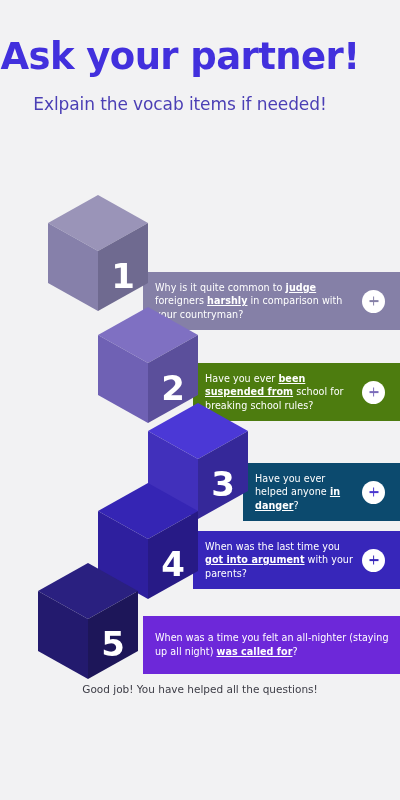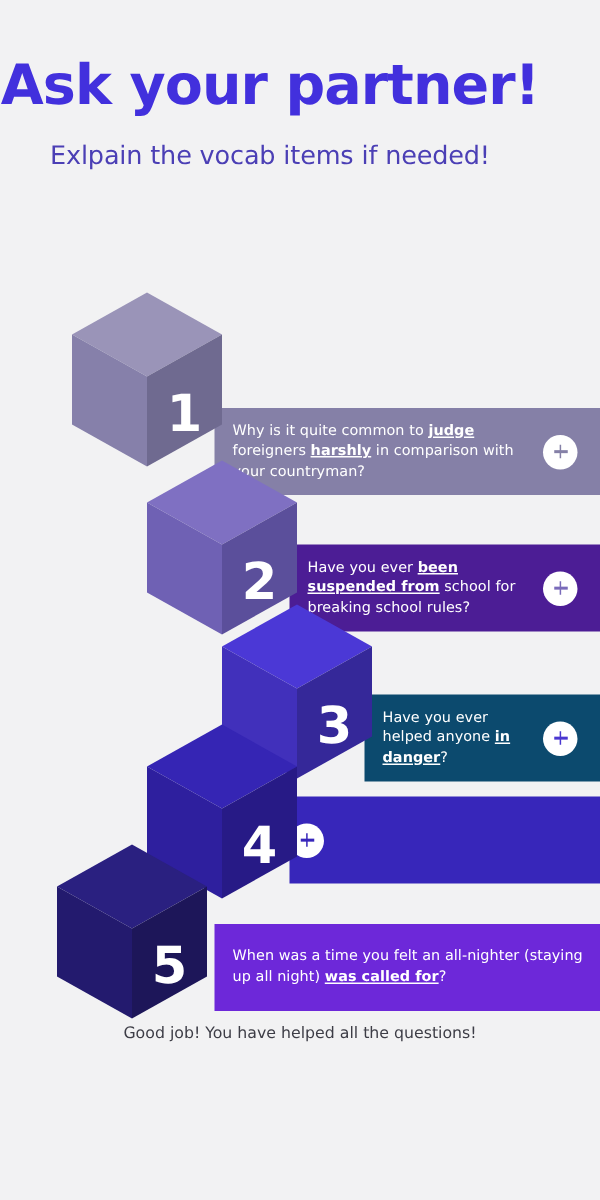--- a/index.html
+++ b/index.html
@@ -111,21 +111,21 @@
         <div class="cube" style="left: 48px; top: 195px;">
           <svg width="100" height="116" viewBox="0 0 100 116">
             <polygon points="50,0 100,28 50,56 0,28" fill="#9a94b8"></polygon>
             <polygon points="0,28 50,56 50,116 0,88" fill="#8680aa"></polygon>
             <polygon points="50,56 100,28 100,88 50,116" fill="#6f6a90"></polygon>
           </svg>
           <div class="cube-num" style="left: 50px; top: 64px; width: 50px;">1</div>
         </div>
       </div>
       <div class="step">
-        <div class="bar" style="left: 193px; top: 325px; width: 207px; background: #4c1d95;">
+        <div class="bar" style="left: 193px; top: 325px; width: 207px; background: #4d7c0f;">
           <div class="bar-text"><span>Have you ever </span><b>been suspended from</b><span> school for breaking school rules?</span></div>
           <div class="plus" title="+" style="color: rgb(122, 107, 186);"></div>
         </div>
         <div class="cube" style="left: 98px; top: 307px;">
           <svg width="100" height="116" viewBox="0 0 100 116">
             <polygon points="50,0 100,28 50,56 0,28" fill="#7f70c2"></polygon>
             <polygon points="0,28 50,56 50,116 0,88" fill="#6f61b4"></polygon>
             <polygon points="50,56 100,28 100,88 50,116" fill="#5b4f9b"></polygon>
           </svg>
           <div class="cube-num" style="left: 50px; top: 64px; width: 50px;">2</div>
@@ -140,20 +140,21 @@
           <svg width="100" height="116" viewBox="0 0 100 116">
             <polygon points="50,0 100,28 50,56 0,28" fill="#4b38d6"></polygon>
             <polygon points="0,28 50,56 50,116 0,88" fill="#4130bb"></polygon>
             <polygon points="50,56 100,28 100,88 50,116" fill="#352899"></polygon>
           </svg>
           <div class="cube-num" style="left: 50px; top: 64px; width: 50px;">3</div>
         </div>
       </div>
       <div class="step">
         <div class="bar" style="left: 193px; top: 493px; width: 207px; background: rgb(55, 38, 186);">
+          <div class="bar-text"><span>When was the last time you </span><b>got into argument</b><span> with your parents?</span></div>
           <div class="plus" title="+" style="color: rgb(55, 38, 186);"></div>
         </div>
         <div class="cube" style="left: 98px; top: 483px;">
           <svg width="100" height="116" viewBox="0 0 100 116">
             <polygon points="50,0 100,28 50,56 0,28" fill="#3525b4"></polygon>
             <polygon points="0,28 50,56 50,116 0,88" fill="#2e1f9e"></polygon>
             <polygon points="50,56 100,28 100,88 50,116" fill="#271a86"></polygon>
           </svg>
           <div class="cube-num" style="left: 50px; top: 64px; width: 50px;">4</div>
         </div>

